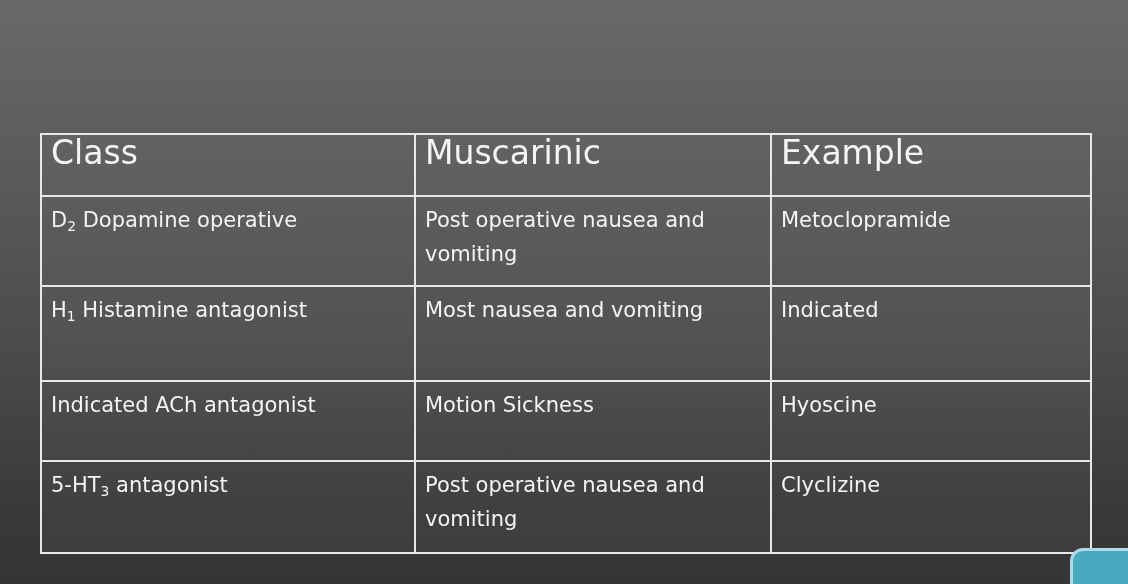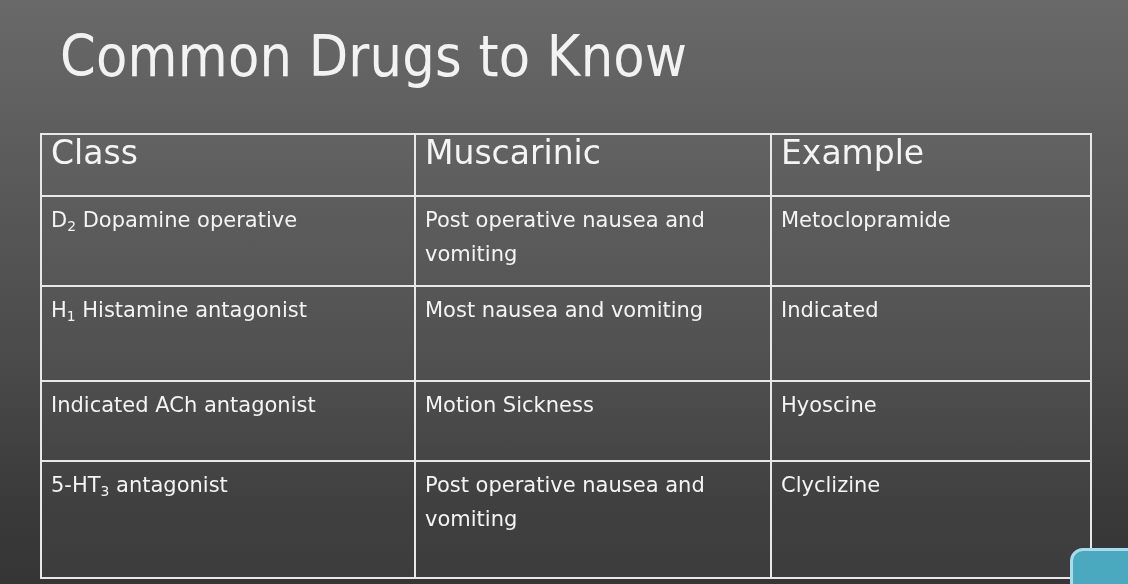--- a/index.html
+++ b/index.html
@@ -65,21 +65,21 @@
     line-height: 1.62;
   }
 
   .col-class  { width: 374px; }
   .col-ind    { width: 356px; }
   .col-ex     { width: 320px; }
 
   .row-tall   { height: 90px; }
   .row-mid    { height: 95px; padding-left: 37px; }
   .row-short  { height: 80px; }
-  .row-last   { height: 117px; }
+  .row-last   { height: 92px; }
 
   .drug-table td sub {
     font-size: 0.66em;
     line-height: 0;
     vertical-align: baseline;
     position: relative;
     bottom: -0.28em;
   }
 
   .corner-shape {
@@ -92,21 +92,20 @@
     border: 3px solid #a8dced;
     border-radius: 13px;
     box-sizing: border-box;
   }
 </style>
 </head>
 <body>
 
 <div class="slide">
 
-  <div class="slide-title">Common Drugs to Know</div>
 
   <table class="drug-table">
     <colgroup>
       <col class="col-class">
       <col class="col-ind">
       <col class="col-ex">
     </colgroup>
     <thead>
       <tr>
         <th>Class</th>

